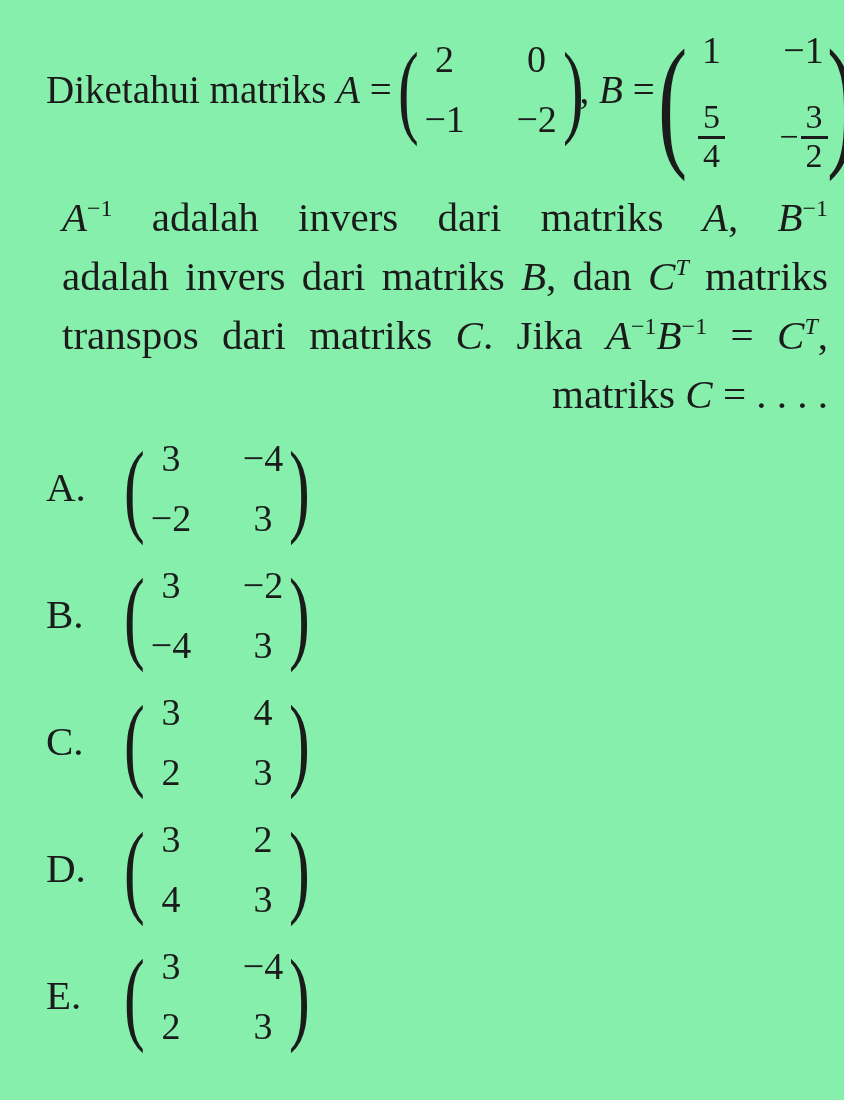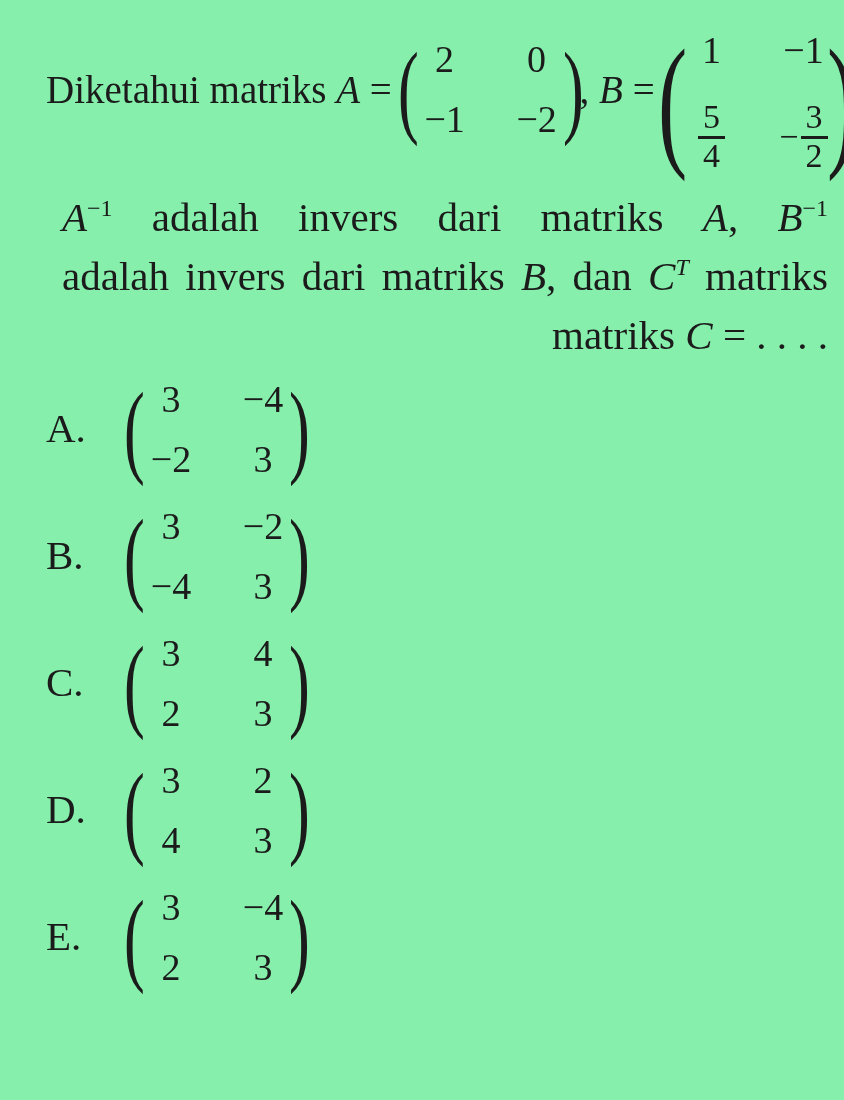--- a/index.html
+++ b/index.html
@@ -64,20 +64,21 @@
     <span class="intro-text lift"><span class="seg-n">Diketahui matriks </span><span class="seg-i">A</span><span class="seg-n"> = </span></span>
     <span class="matrix m-std lift"><span class="paren">(</span><span class="mcells"><span class="mcell">2</span><span class="mcell">0</span><span class="mcell">−1</span><span class="mcell">−2</span></span><span class="paren">)</span></span>
     <span class="intro-text lift"><span class="seg-n">, </span><span class="seg-i">B</span><span class="seg-n"> = </span></span>
     <span class="matrix m-b"><span class="paren">(</span><span class="mcells"><span class="mcell">1</span><span class="mcell">−1</span><span class="mcell"><span class="cellneg"><span class="frac"><span class="num">5</span><span class="den">4</span></span></span></span><span class="mcell"><span class="cellneg"><span class="minus">−</span><span class="frac"><span class="num">3</span><span class="den">2</span></span></span></span></span><span class="paren">)</span></span>
     
   </div>
 
   <div class="para">
       <div class="pline just"><span class="seg-i">A</span><span class="seg-sup">−1</span><span class="seg-n"> adalah invers dari matriks </span><span class="seg-i">A</span><span class="seg-n">, </span><span class="seg-i">B</span><span class="seg-sup">−1</span></div>
       <div class="pline just"><span class="seg-n">adalah invers dari matriks </span><span class="seg-i">B</span><span class="seg-n">, dan </span><span class="seg-i">C</span><span class="seg-supi">T</span><span class="seg-n"> matriks</span></div>
+      <div class="pline just"><span class="seg-n">transpos dari matriks </span><span class="seg-i">C</span><span class="seg-n">. Jika </span><span class="seg-i">A</span><span class="seg-sup">−1</span><span class="seg-i">B</span><span class="seg-sup">−1</span><span class="seg-n"> = </span><span class="seg-i">C</span><span class="seg-supi">T</span><span class="seg-n">,</span></div>
       <div class="pline"><span class="seg-n">matriks </span><span class="seg-i">C</span><span class="seg-n"> = . . . .</span></div>
     </div>
 
   <div class="options">
       <div class="option">
         <span class="olabel">A.</span>
         <span class="matrix m-std">
           <span class="paren">(</span>
           <span class="mcells">
             <span class="mcell">3</span>

